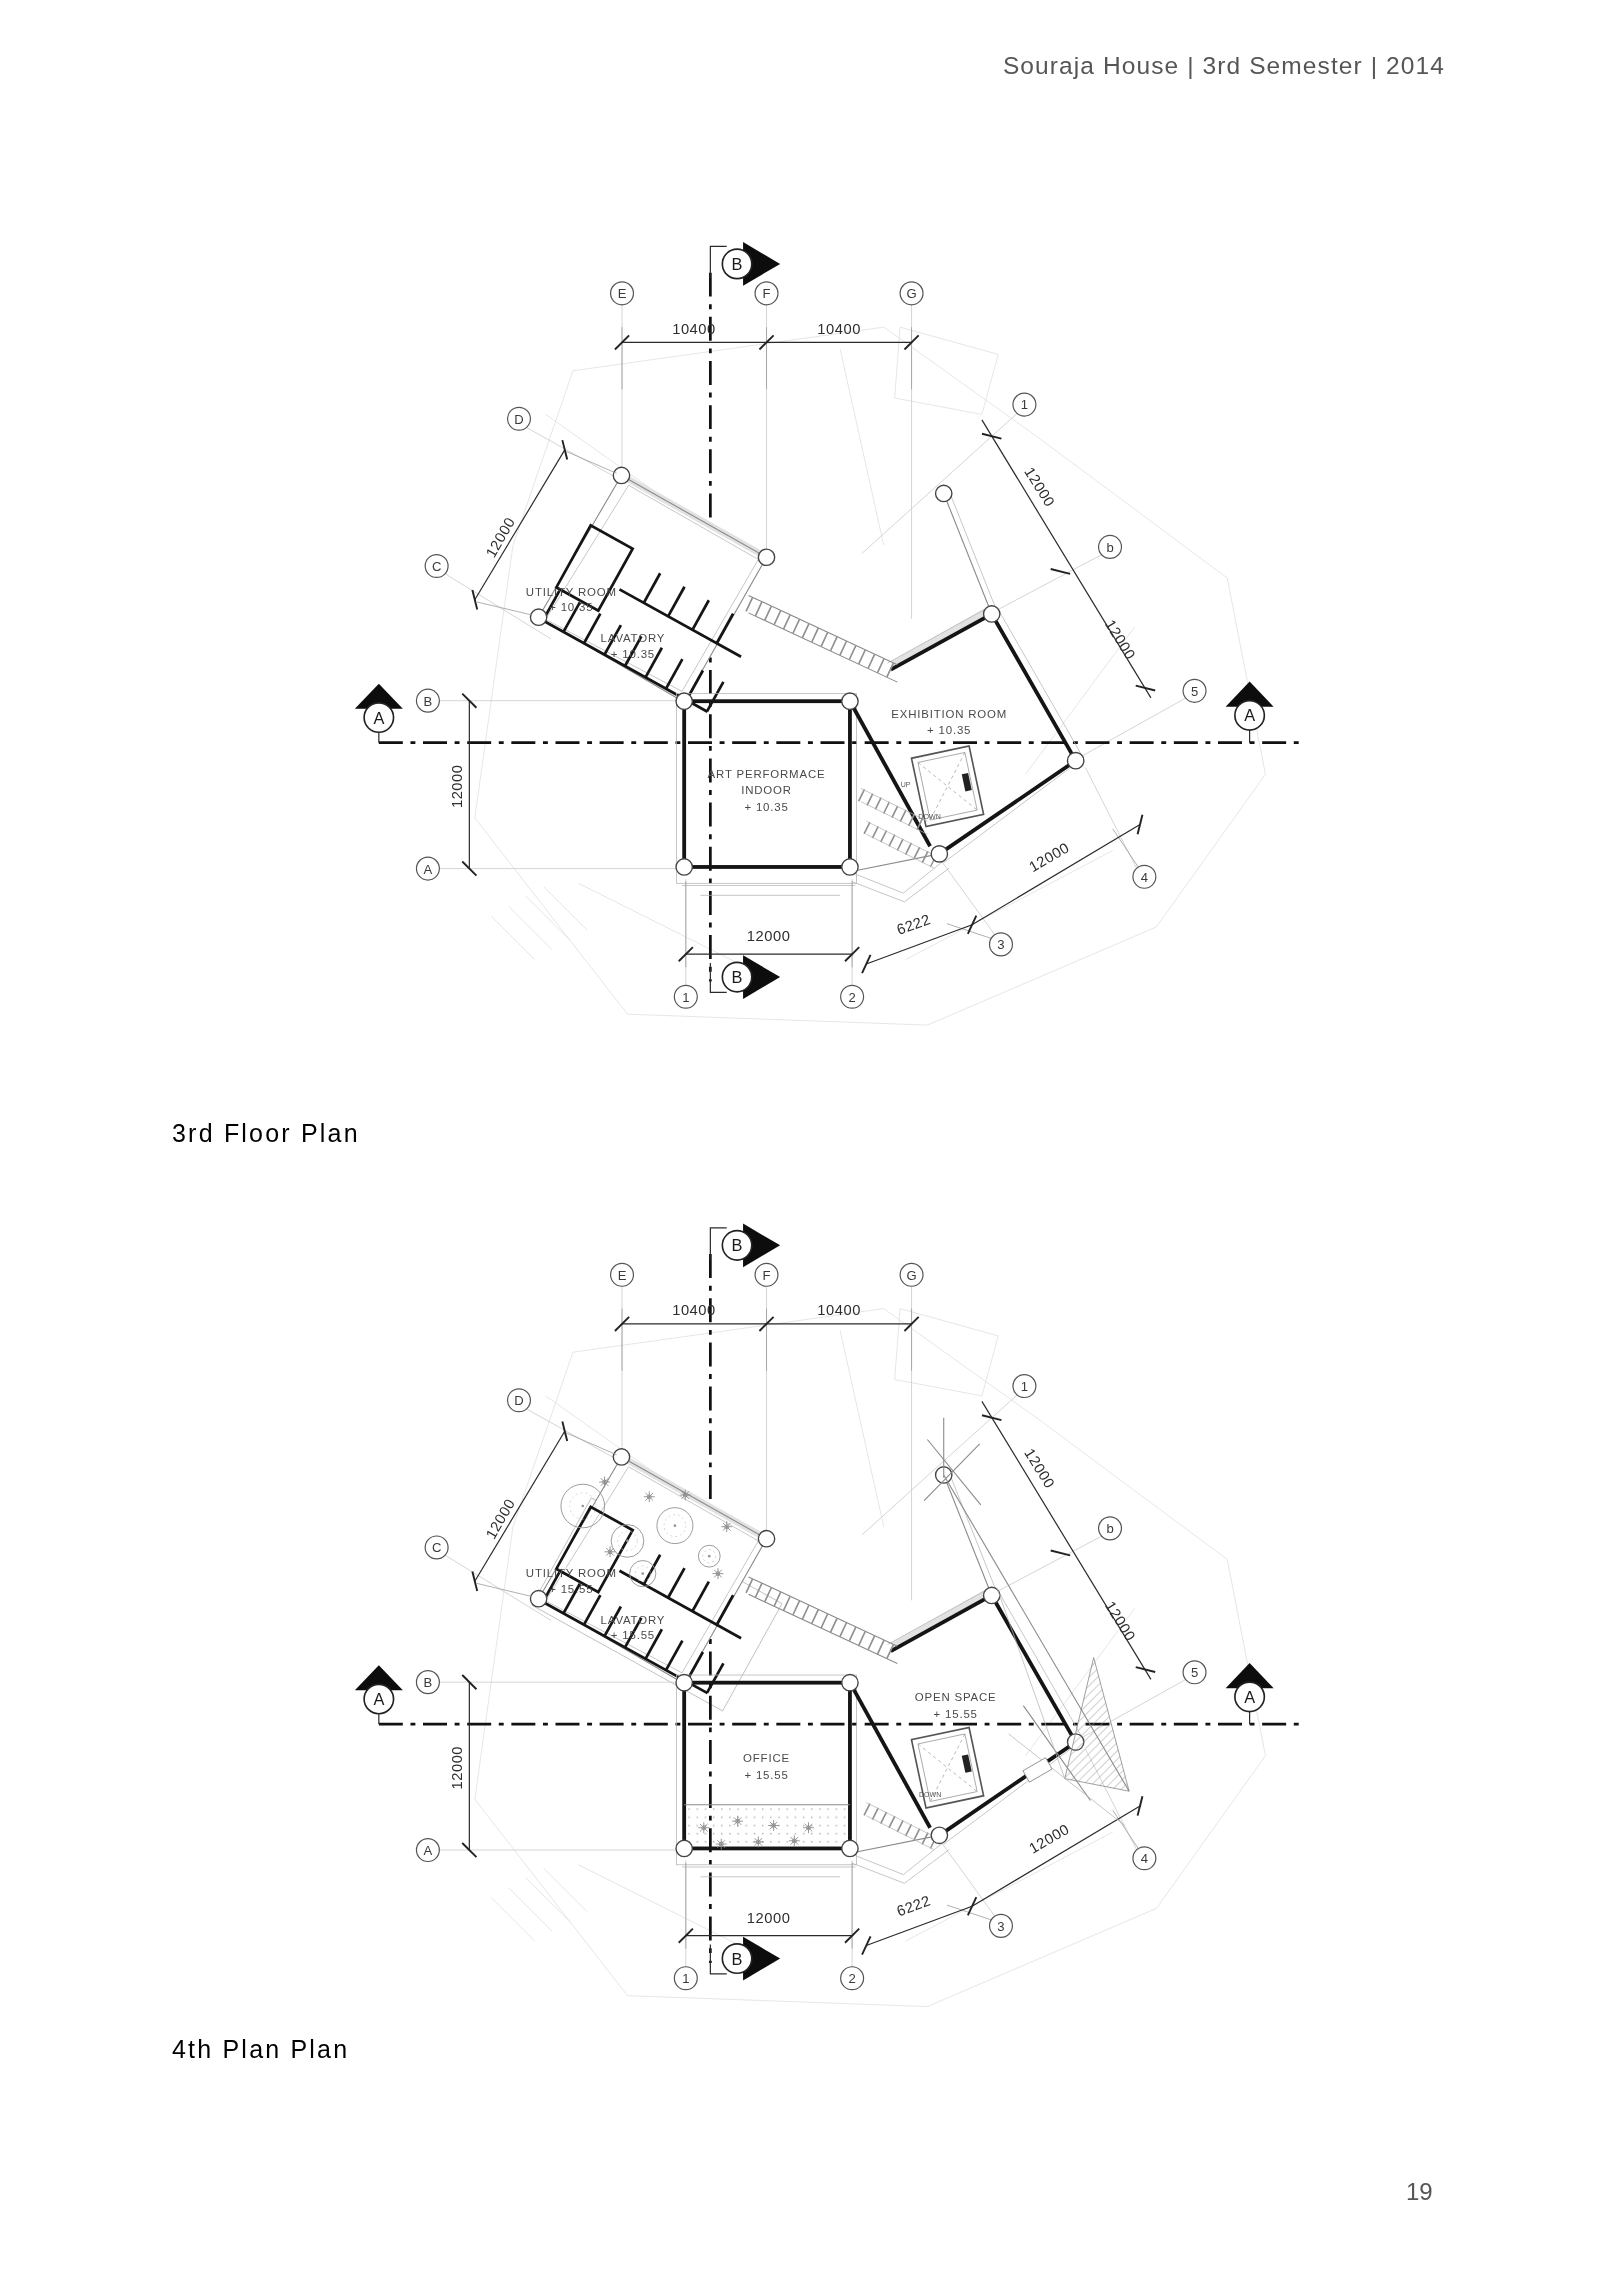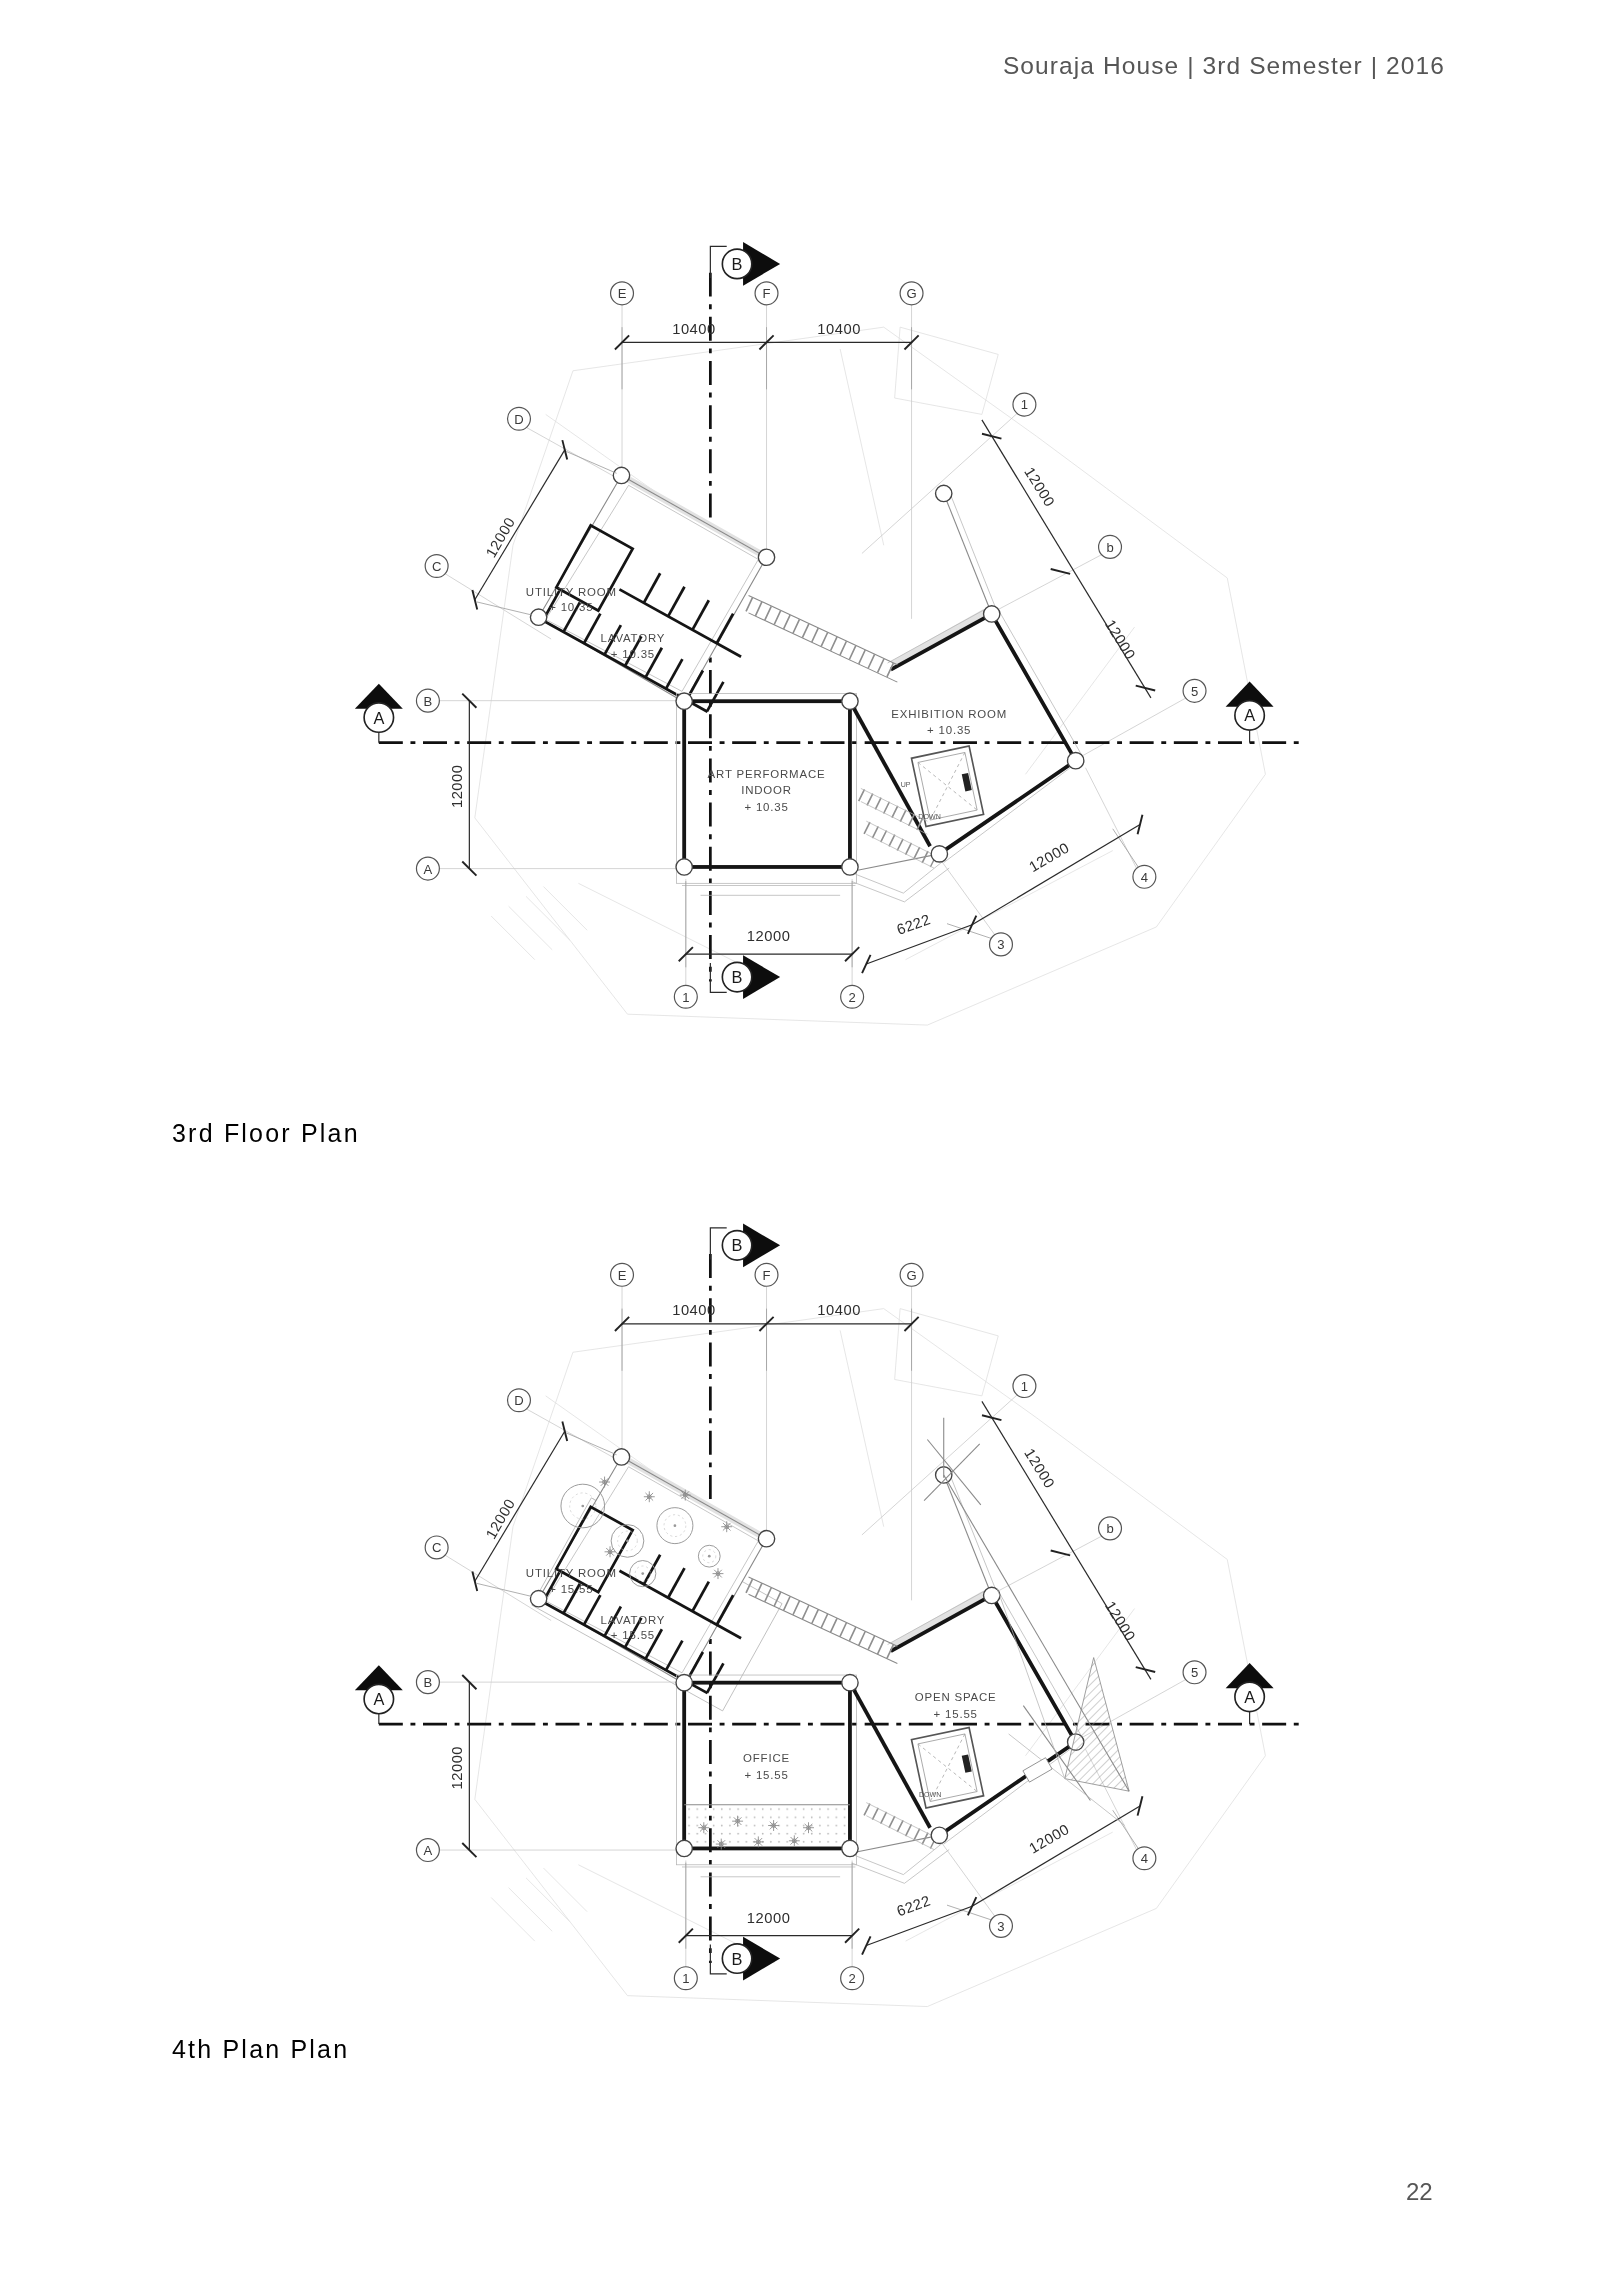--- a/index.html
+++ b/index.html
@@ -32,21 +32,21 @@
   .bubc{fill:#fff;stroke:#555;stroke-width:2.2;}
   .dashln{stroke:#9a9a9a;stroke-width:1.2;stroke-dasharray:6 6;fill:none;}
   .treec{fill:none;stroke:#9a9a9a;stroke-width:1.8;}
   .treei{fill:none;stroke:#c4c4c4;stroke-width:1.2;stroke-dasharray:4 5;}
 </style>
 </head>
 <body>
 
 <div class="page">
 
-  <div class="hdr">Souraja House | 3rd Semester | 2016</div>
+  <div class="hdr">Souraja House | 3rd Semester | 2014</div>
 
   <svg width="1623" height="2295" viewBox="0 0 2975 4209">
     <defs>
       <pattern id="dots" width="15" height="15" patternUnits="userSpaceOnUse">
         <circle cx="3" cy="3" r="1.6" fill="#b9b9b9"></circle>
       </pattern>
       <pattern id="hatch" width="11" height="11" patternUnits="userSpaceOnUse" patternTransform="rotate(45)">
         <line x1="0" y1="0" x2="0" y2="11" stroke="#9a9a9a" stroke-width="1.8"></line>
       </pattern>
 
@@ -420,15 +420,15 @@
       <text class="t-room" x="1405" y="3232">OFFICE</text>
       <text class="t-room" x="1405" y="3263">+ 15.55</text>
       <text class="t-room" x="1752" y="3120">OPEN SPACE</text>
       <text class="t-room" x="1752" y="3150">+ 15.55</text>
       <text class="t-tiny" x="1705" y="3296">DOWN</text>
     </g>
   </svg>
 
   <div class="caption cap1">3rd Floor Plan</div>
   <div class="caption cap2">4th Plan Plan</div>
-  <div class="pagenum">22</div>
+  <div class="pagenum">19</div>
 </div>
 
 
 </body></html>

